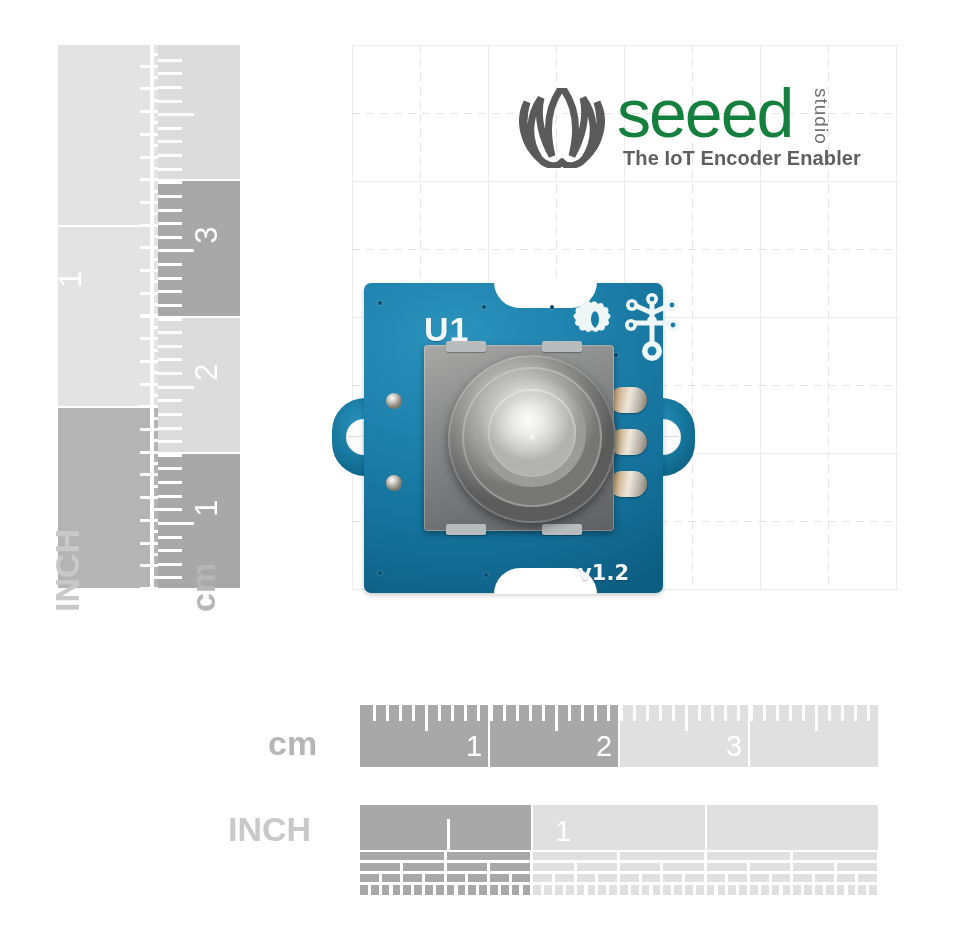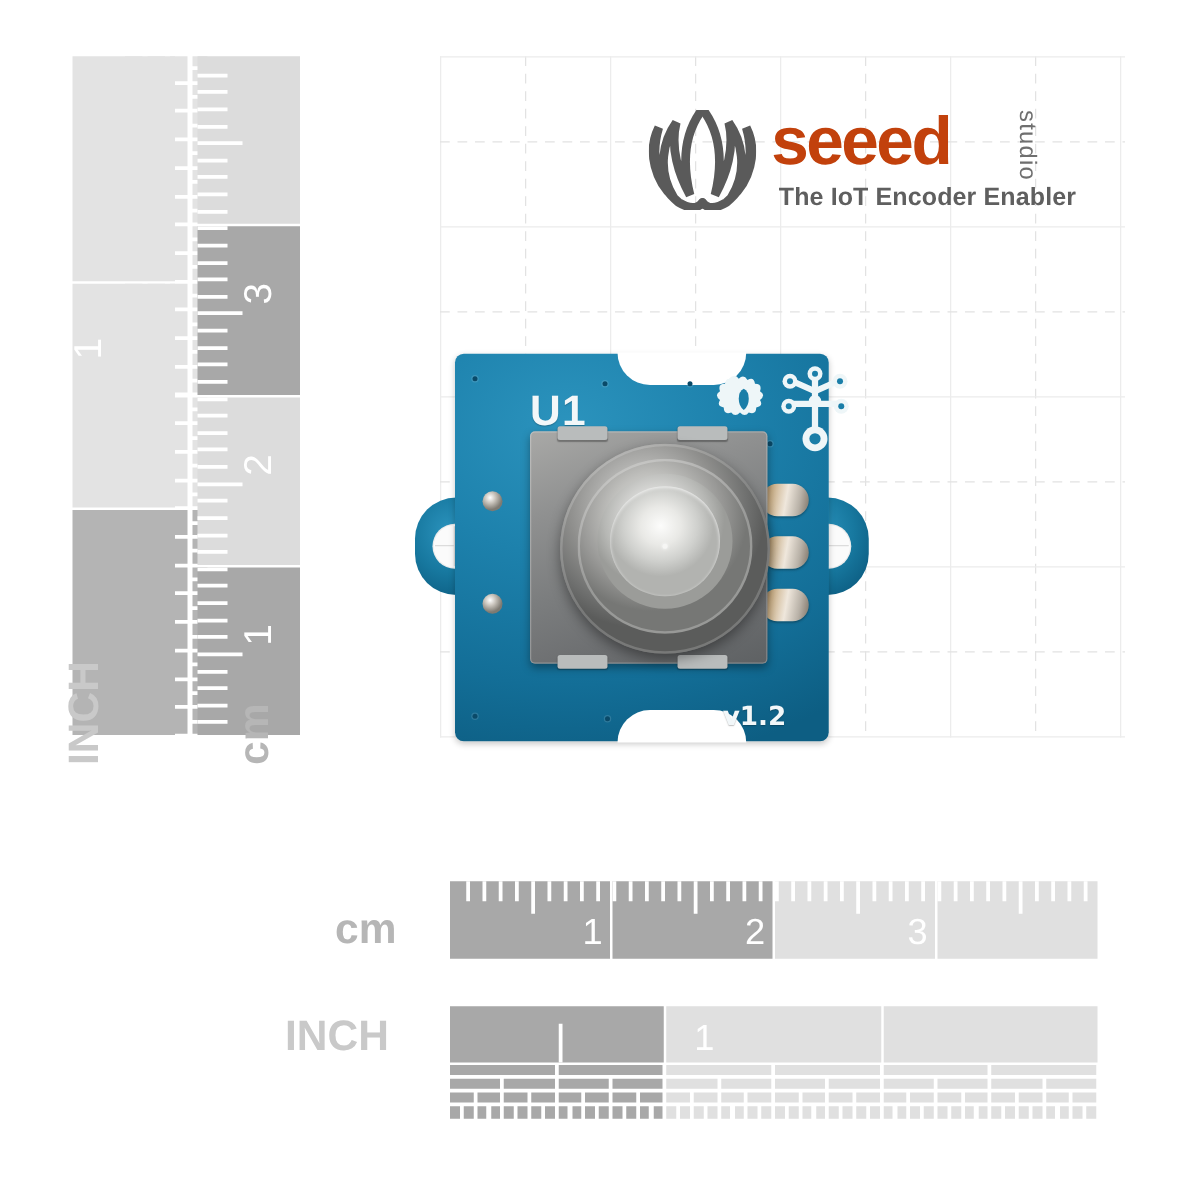--- a/index.html
+++ b/index.html
@@ -17,22 +17,22 @@
   .grid .gd.v{width:1px;top:0;bottom:0;
     background-image:linear-gradient(to bottom,#e2e2e2 55%,rgba(255,255,255,0) 0%);
     background-size:1px 14px;background-repeat:repeat-y;}
   .grid .gd.h{height:1px;left:0;right:0;
     background-image:linear-gradient(to right,#e2e2e2 55%,rgba(255,255,255,0) 0%);
     background-size:14px 1px;background-repeat:repeat-x;}
 
   
   .logo{position:absolute;left:519px;top:82px;width:345px;height:100px;}
   .logo .mark{position:absolute;left:0;top:6px;width:86px;height:80px;}
-  .logo .word{position:absolute;left:98px;top:-6px;font-size:54px;line-height:74px;
-     font-weight:700;color:#c2410c;letter-spacing:-2px;}
+  .logo .word{position:absolute;left:98px;top:-6px;font-size:68px;line-height:74px;
+     font-weight:400;color:#15803d;letter-spacing:-2px;}
   .logo .studio{position:absolute;left:313px;top:6px;font-size:19px;color:#6f6f6f;
      font-weight:400;letter-spacing:1px;transform:rotate(90deg);transform-origin:left top;}
   .logo .tag{position:absolute;left:104px;top:65px;font-size:20px;color:#5f5f5f;
      font-weight:600;letter-spacing:.1px;}
 
   
   .pcb{position:absolute;left:332px;top:283px;width:363px;height:310px;}
   .board{position:absolute;left:32px;top:0;width:299px;height:310px;border-radius:7px;
      background:
        radial-gradient(120% 90% at 30% 18%, #2b93bd 0%, #1d81ac 38%, #136e97 75%, #0d5e83 100%);

